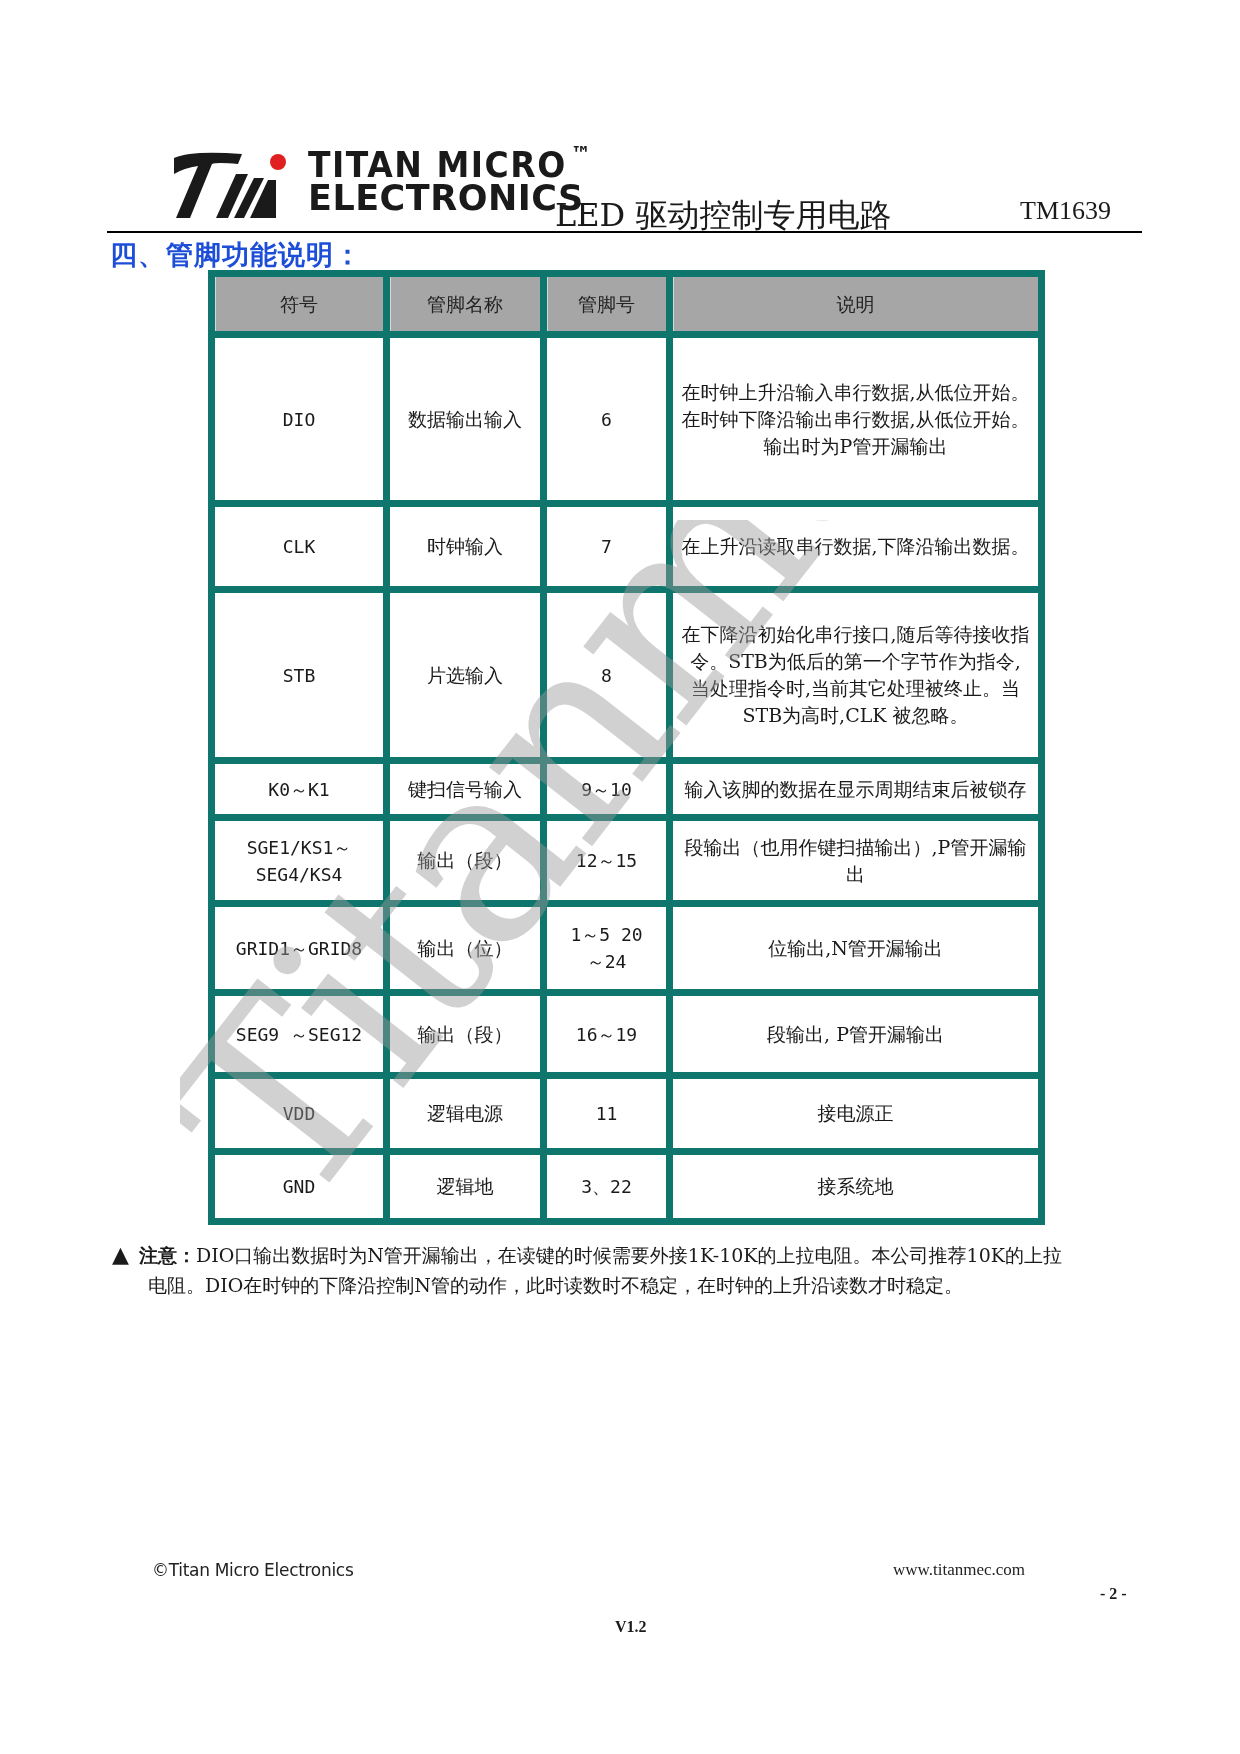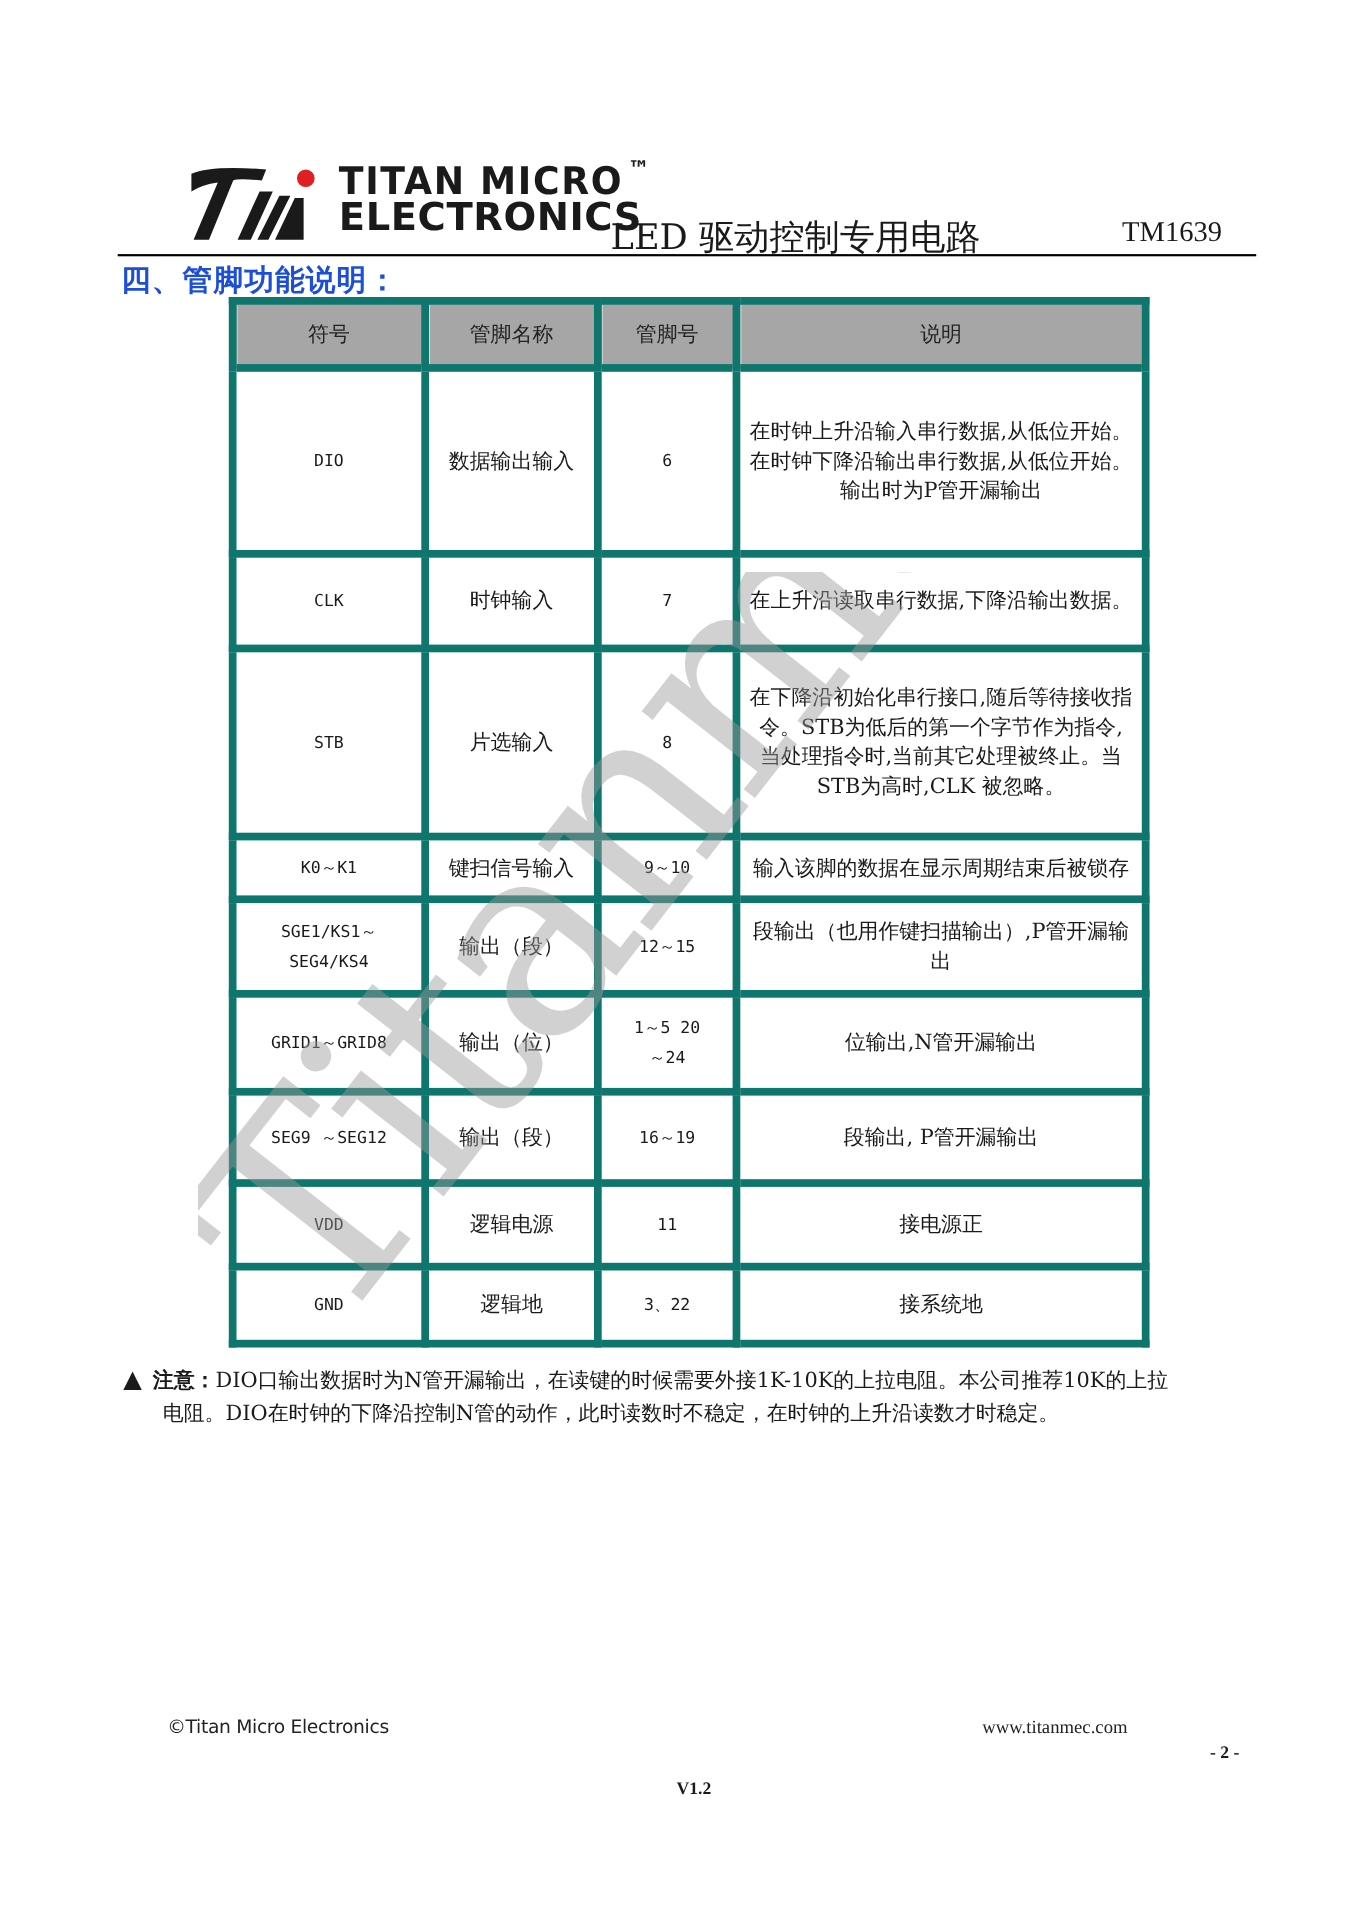--- a/index.html
+++ b/index.html
@@ -22,21 +22,21 @@
   .section-title { left:110px; top:237px; font-size:27px; font-weight:bold; font-family:"DejaVu Sans", sans-serif; color:#1d4ed8; letter-spacing:1px;}
 
   
   .pin-table { left:208px; top:270px; width:830px; border-collapse:collapse; table-layout:fixed;
                border:4px solid #000; font-size:19px; }
   .pin-table th, .pin-table td { border:7px solid #0f766e; text-align:center; vertical-align:middle;
                padding:0 6px; line-height:27px; font-weight:normal; }
   .pin-table th { background:#a6a6a6; color:#222; height:54px; border-bottom:4px solid #000;
                box-shadow: inset 10px 0 0 -9px #d8d8d8; }
   .pin-table td.desc { padding:0 8px; }
-  .pin-table td.mono { font-family:"DejaVu Sans Mono","Liberation Mono", monospace; font-size:15px; }
+  .pin-table td.mono { font-family:"DejaVu Sans Mono","Liberation Mono", monospace; font-size:18px; }
 
   
   .watermark { left:180px; top:520px; width:800px; height:740px; pointer-events:none; }
 
   
   .note { left:112px; top:1240px; width:1030px; font-size:19px; line-height:30px; }
   .note .tri { font-size:22px; margin-right:10px; }
   .note b { font-family:"DejaVu Sans", sans-serif; }
   .note .l2 { padding-left:36px; }
 

